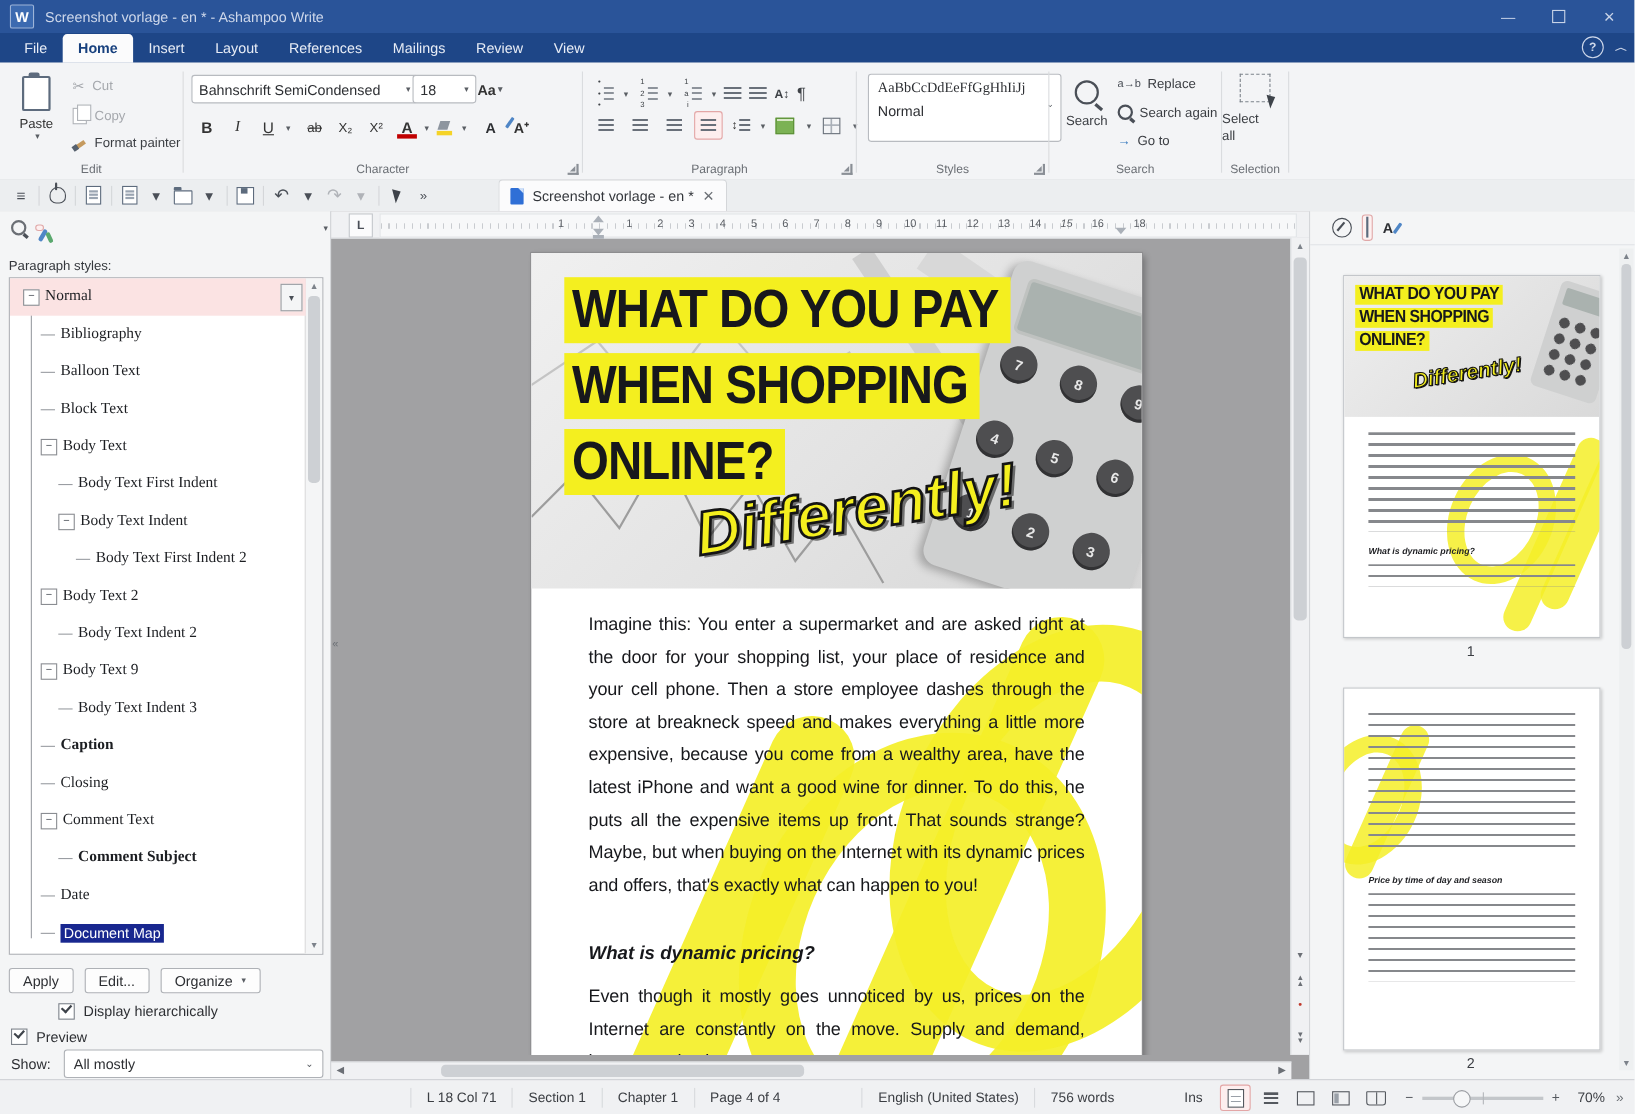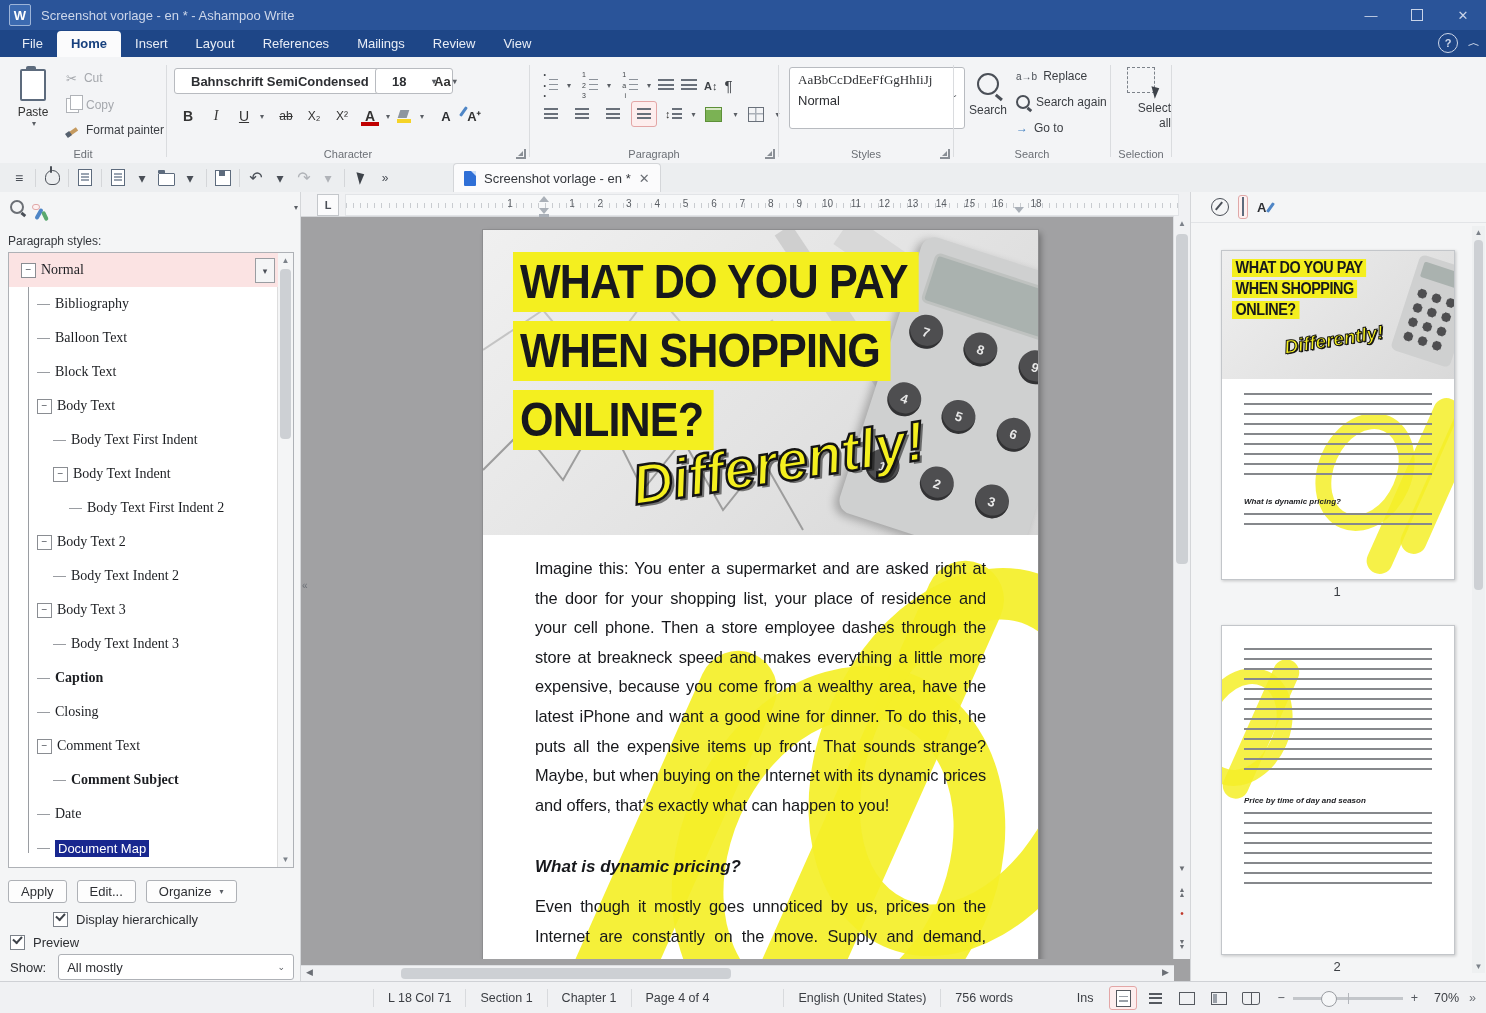--- a/index.html
+++ b/index.html
@@ -45,21 +45,21 @@
   .clipboard:before{content:'';position:absolute;left:4px;top:-5px;width:10px;height:5px;background:#5d6b7d;border-radius:2px 2px 0 0;}
   
   .scissors{font-size:13px;color:#a5a8ad;}
   .copyic{width:11px;height:13px;border:1.5px solid #b0b3b8;background:#fff;position:relative;}
   .copyic:before{content:'';position:absolute;left:3px;top:-4px;width:11px;height:13px;border:1.5px solid #b0b3b8;background:#fff;}
   .brushic{width:14px;height:14px;position:relative;}
   .brushic:before{content:'';position:absolute;left:1px;top:7px;width:11px;height:4px;background:#c59a5f;transform:rotate(-35deg);}
   .brushic:after{content:'';position:absolute;left:0;top:9px;width:5px;height:5px;background:#55606e;transform:rotate(-35deg);}
   
   .combo{background:#fff;border:1px solid #b8bbc0;border-radius:3px;display:flex;align-items:center;
-    font-size:13px;color:#2d2f33;padding:0 16px;height:24px;font-weight:bold;}
+    font-size:13px;color:#2d2f33;padding:0 6px;height:24px;}
   .combo .caret{margin-left:auto;}
   
   .tbtn{width:26px;height:24px;font-size:14px;}
   .redbar{position:absolute;left:4px;right:4px;bottom:2px;height:4px;background:#c00000;}
   .hlpen{width:15px;height:13px;position:relative;}
   .hlpen:before{content:'';position:absolute;left:2px;top:0;width:9px;height:8px;background:#8d959f;transform:skewX(-18deg);}
   .hlpen:after{content:'';position:absolute;left:0;bottom:0;width:14px;height:4px;background:#f5d327;}
   
   .lic{display:flex;gap:3px;align-items:center;}
   .lic .mk{font-size:7px;line-height:1.5;color:#3e4247;white-space:pre;text-align:right;width:8px;}
@@ -419,21 +419,21 @@
       </div>
       <div class="smallrow abs" style="left:62px;top:64px;">
         <span style="color:#3a7bbf;font-weight:bold;">→</span>
         <span>Go to</span>
       </div>
       <div class="glabel">Search</div>
     </div>
     <div class="vsep" style="left:1110px;"></div>
 
     <div class="rgroup" style="left:1111px;width:60px;">
-      <div class="abs" style="left:0;top:10px;width:100%;text-align:right;">
+      <div class="abs" style="left:0;top:10px;width:100%;text-align:left;">
         <div class="selbox">
             <span class="cursorarrow"></span>
           </div>
         <div style="font-size:12px;color:#3b3e43;margin-top:8px;line-height:1.25;">
           <div>Select</div>
           <div>all</div>
         </div>
       </div>
       <div class="glabel">Selection</div>
     </div>
@@ -527,21 +527,21 @@
             <div class="srow" style="padding-left: 28px;">
               <span class="exp">−</span>
               <span class="slabel">Body Text 2</span>
             </div>
             <div class="srow" style="padding-left: 44px;">
               <span class="dash"></span>
               <span class="slabel">Body Text Indent 2</span>
             </div>
             <div class="srow" style="padding-left: 28px;">
               <span class="exp">−</span>
-              <span class="slabel">Body Text 3</span>
+              <span class="slabel">Body Text 9</span>
             </div>
             <div class="srow" style="padding-left: 44px;">
               <span class="dash"></span>
               <span class="slabel">Body Text Indent 3</span>
             </div>
             <div class="srow" style="padding-left: 28px;">
               <span class="dash"></span>
               <span class="slabel b">Caption</span>
             </div>
             <div class="srow" style="padding-left: 28px;">

